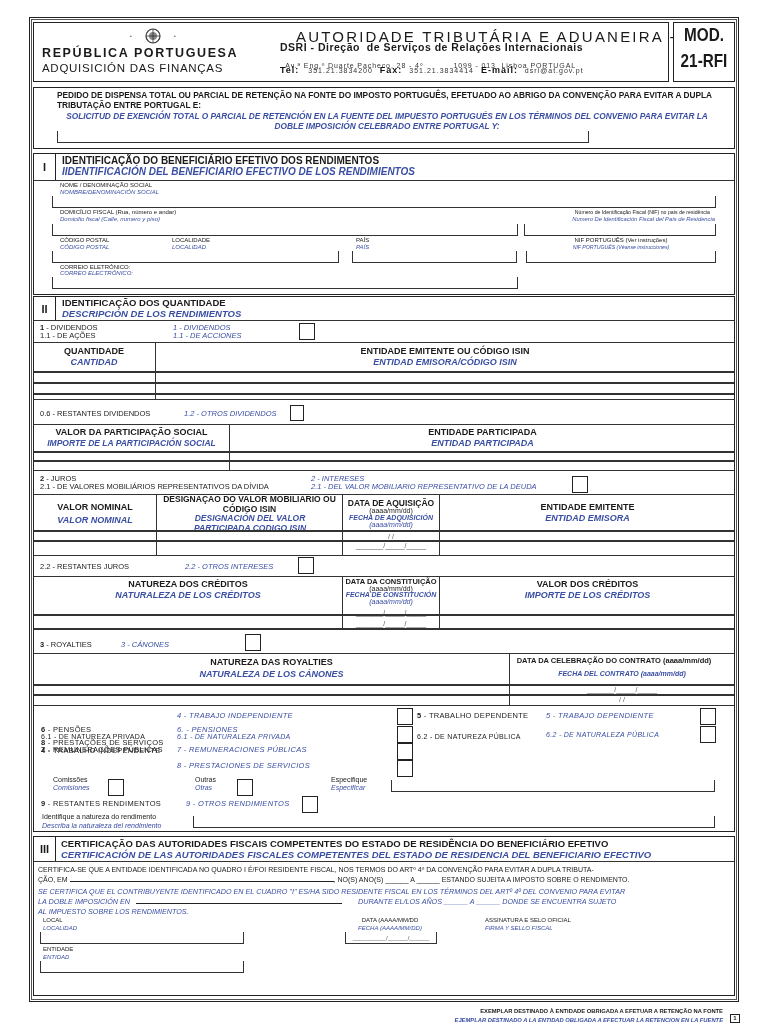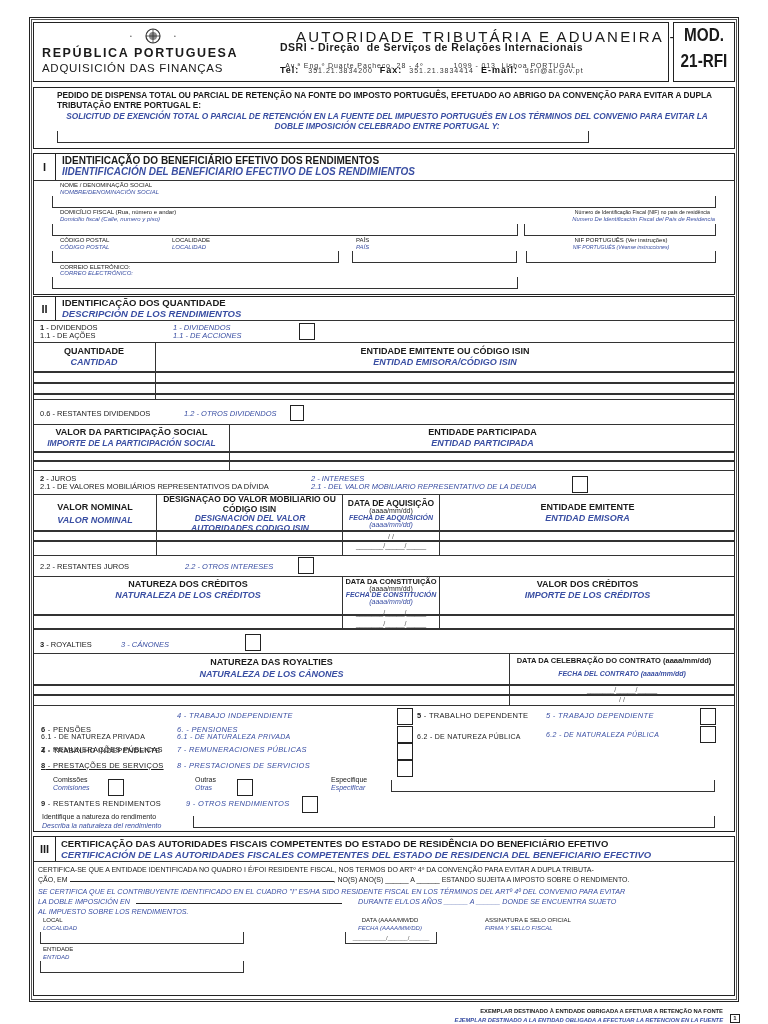--- a/index.html
+++ b/index.html
@@ -146,21 +146,21 @@
 <div class="abs t75" style="left:40px;top:482px;">2.1 - DE VALORES MOBILIÁRIOS REPRESENTATIVOS DA DÍVIDA</div>
 <div class="abs t75 blue" style="left:311px;top:474px;">2 - INTERESES</div>
 <div class="abs t75 blue" style="left:311px;top:482px;">2.1 - DEL VALOR MOBILIARIO REPRESENTATIVO DE LA DEUDA</div>
 <div class="cb" style="left:572px;top:476px;"></div>
 <div class="hline" style="left:34px;top:494px;width:700px;"></div>
 
 <div class="abs b center t9" style="left:34px;top:502px;width:122px;">VALOR NOMINAL</div>
 <div class="abs b center t9 blue" style="left:34px;top:515px;width:122px;">VALOR NOMINAL</div>
 <div class="vline" style="left:156px;top:494px;height:61px;"></div>
 <div class="abs b center" style="left:157px;top:495px;width:185px;font-size:8.5px;line-height:9.5px;">DESIGNAÇÃO DO VALOR MOBILIÁRIO OU CÓDIGO ISIN</div>
-<div class="abs b center blue" style="left:170px;top:514px;width:160px;font-size:8.5px;line-height:9.5px;">DESIGNACIÓN DEL VALOR AUTORIDADES CODIGO ISIN</div>
+<div class="abs b center blue" style="left:170px;top:514px;width:160px;font-size:8.5px;line-height:9.5px;">DESIGNACIÓN DEL VALOR PARTICIPADA CODIGO ISIN</div>
 <div class="vline" style="left:342px;top:494px;height:61px;"></div>
 <div class="abs b center" style="left:343px;top:498px;width:96px;font-size:8.5px;">DATA DE AQUISIÇÃO</div>
 <div class="abs center" style="left:343px;top:507px;width:96px;font-size:7px;">(aaaa/mm/dd)</div>
 <div class="abs b center blue" style="left:343px;top:514px;width:96px;font-size:7px;">FECHA DE ADQUISICIÓN</div>
 <div class="abs center blue" style="left:343px;top:521px;width:96px;font-size:7px;">(aaaa/mm/dd)</div>
 <div class="vline" style="left:439px;top:494px;height:61px;"></div>
 <div class="abs b center t9" style="left:440px;top:502px;width:295px;">ENTIDADE EMITENTE</div>
 <div class="abs b center t9 blue" style="left:440px;top:513px;width:295px;">ENTIDAD EMISORA</div>
 <div class="dbl" style="left:34px;top:530px;width:700px;"></div>
 <div class="datefmt" style="left:343px;top:533px;width:96px;">/          /</div>
@@ -227,21 +227,21 @@
 <div class="abs t7" style="left:417px;top:733px;letter-spacing:0.3px;">6.2 - DE NATUREZA PÚBLICA</div>
 <div class="abs t7 blue" style="left:546px;top:731px;letter-spacing:0.3px;">6.2 - DE NATURALEZA PÚBLICA</div>
 <div class="cb" style="left:700px;top:726px;"></div>
 
 <div class="abs t75" style="left:41px;top:745px;letter-spacing:0.3px;">
   <span class="b">7</span><span> - REMUNERAÇÕES PÚBLICAS</span>
 </div>
 <div class="abs t75 blue" style="left:177px;top:745px;letter-spacing:0.3px;">7 - REMUNERACIONES PÚBLICAS</div>
 <div class="cb" style="left:397px;top:743px;"></div>
 
-<div class="abs t75" style="left:41px;top:761px;letter-spacing:0.3px;text-decoration:underline;">
+<div class="abs t75" style="left:41px;top:738px;letter-spacing:0.3px;">
   <span class="b">8</span><span> - PRESTAÇÕES DE SERVIÇOS</span>
 </div>
 <div class="abs t75 blue" style="left:177px;top:761px;letter-spacing:0.3px;">8 - PRESTACIONES DE SERVICIOS</div>
 <div class="cb" style="left:397px;top:760px;"></div>
 
 <div class="abs t7" style="left:53px;top:776px;">Comissões</div>
 <div class="abs t7 blue" style="left:53px;top:784px;">Comisiones</div>
 <div class="cb" style="left:108px;top:779px;"></div>
 <div class="abs t7" style="left:195px;top:776px;">Outras</div>
 <div class="abs t7 blue" style="left:195px;top:784px;">Otras</div>

